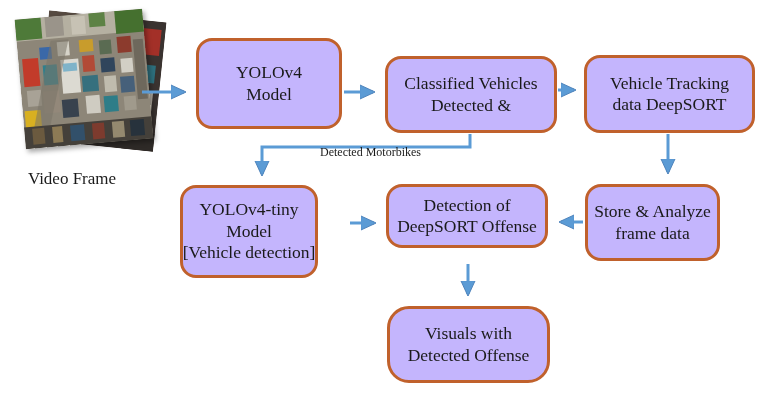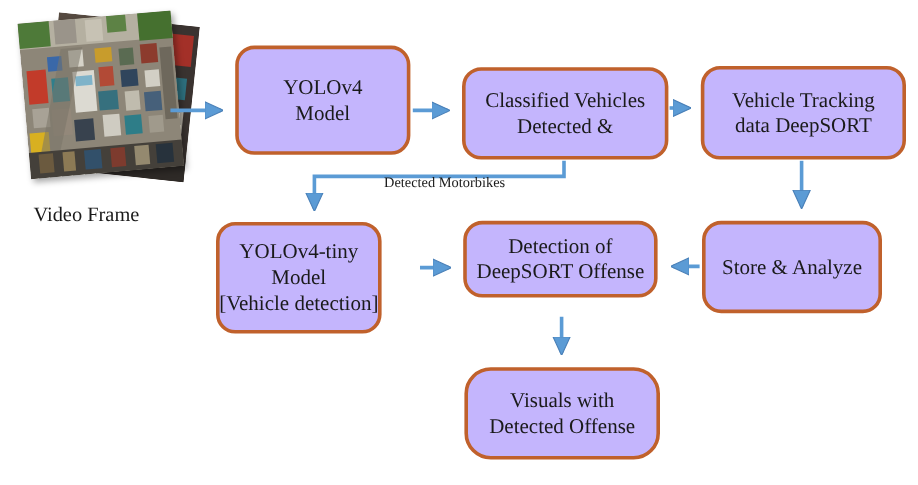--- a/index.html
+++ b/index.html
@@ -24,21 +24,21 @@
     font-size:17.5px;
     line-height:1.22;
     color:#1a1a1a;
   }
   .node .ln{white-space:nowrap;}
   #box-yolov4      {left:196px; top:38px;  width:146px; height:91px;}
   #box-detected    {left:385px; top:56px;  width:172px; height:77px;}
   #box-tracking    {left:584px; top:55px;  width:171px; height:78px;}
   #box-tiny        {left:180px; top:185px; width:138px; height:93px;}
   #box-offense     {left:386px; top:184px; width:162px; height:64px;}
-  #box-store       {left:585px; top:184px; width:150px; height:77px;}
+  #box-store       {left:585px; top:184px; width:135px; height:77px;}
   #box-visuals     {left:387px; top:306px; width:163px; height:77px;border-radius:22px;}
 
   #edge-layer{position:absolute;left:0;top:0;width:765px;height:404px;}
 
   .free-label{
     position:absolute;
     color:#1a1a1a;
     font-family:"Liberation Serif", serif;
   }
   #video-frame-label{left:10px; top:153px; width:124px; text-align:center; font-size:17px;margin-top:16px;}
@@ -161,20 +161,21 @@
     <div class="ln">[Vehicle detection]</div>
   </div>
 
   <div class="node" id="box-offense">
     <div class="ln">Detection of</div>
     <div class="ln">DeepSORT Offense</div>
   </div>
 
   <div class="node" id="box-store">
     <div class="ln">Store &amp; Analyze</div>
+    <div class="ln">frame data</div>
   </div>
 
   <div class="node" id="box-visuals">
     <div class="ln">Visuals with</div>
     <div class="ln">Detected Offense</div>
   </div>
 
 </div>
 
 </body></html>

